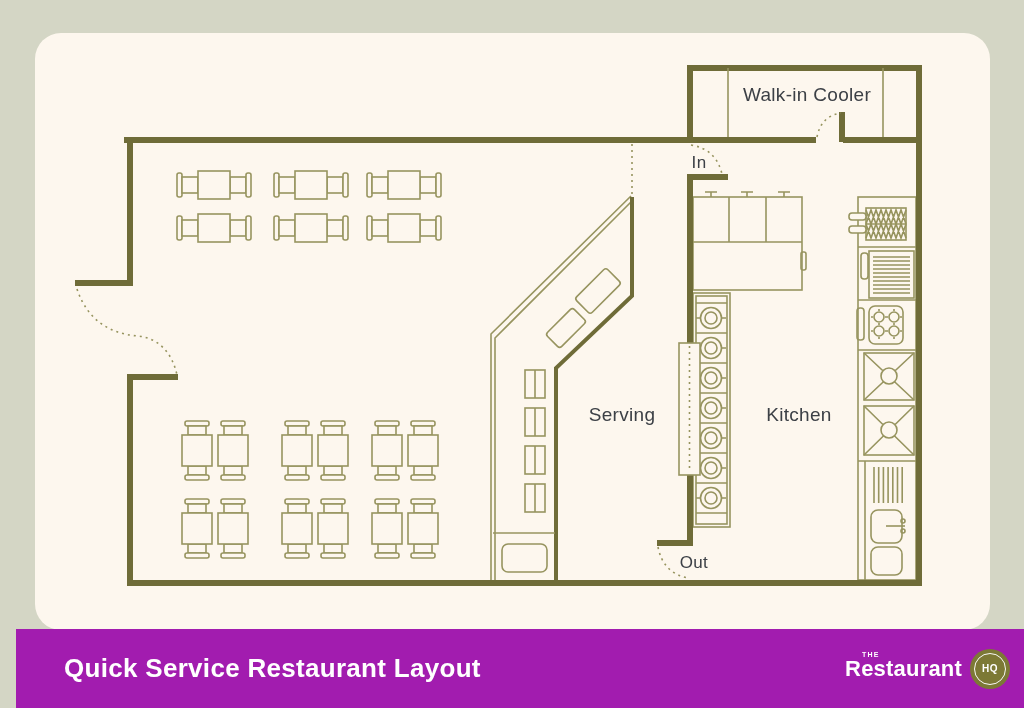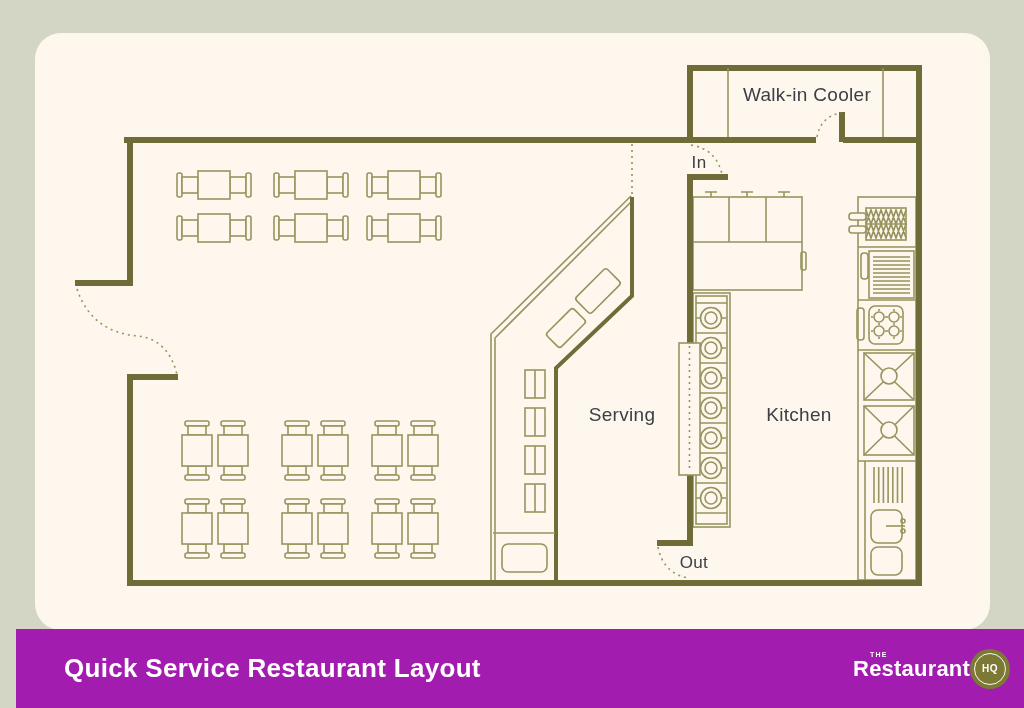--- a/index.html
+++ b/index.html
@@ -21,21 +21,21 @@
   .lbl{fill:#3c4046;font-size:19px;letter-spacing:.3px;}
   .lbl-sm{fill:#3c4046;font-size:17px;letter-spacing:.3px;}
   .footer{
     position:absolute;left:16px;top:629px;width:1024px;height:79px;
     background:#a21caf;display:flex;align-items:center;
   }
   .footer h1{
     margin:0 0 0 48px;color:#ffffff;font-size:26px;font-weight:bold;
     letter-spacing:.3px;
   }
-  .logo{margin-left:auto;margin-right:30px;display:flex;align-items:center;}
+  .logo{margin-left:auto;margin-right:30px;display:flex;align-items:center;gap:8px;}
   .logo-text{position:relative;color:#fff;font-weight:bold;font-size:22px;letter-spacing:.2px;line-height:1;}
   .logo-the{position:absolute;top:-7px;left:17px;font-size:7px;font-weight:bold;letter-spacing:1.2px;}
   .logo-circle{
     position:relative;width:40px;height:40px;border-radius:50%;background:#7c7935;
     display:flex;align-items:center;justify-content:center;
   }
   .logo-circle::after{
     content:"";position:absolute;inset:4px;border:1.6px solid rgba(255,255,255,.95);border-radius:50%;
   }
   .logo-hq{color:#fff;font-size:10px;font-weight:bold;letter-spacing:.5px;}

